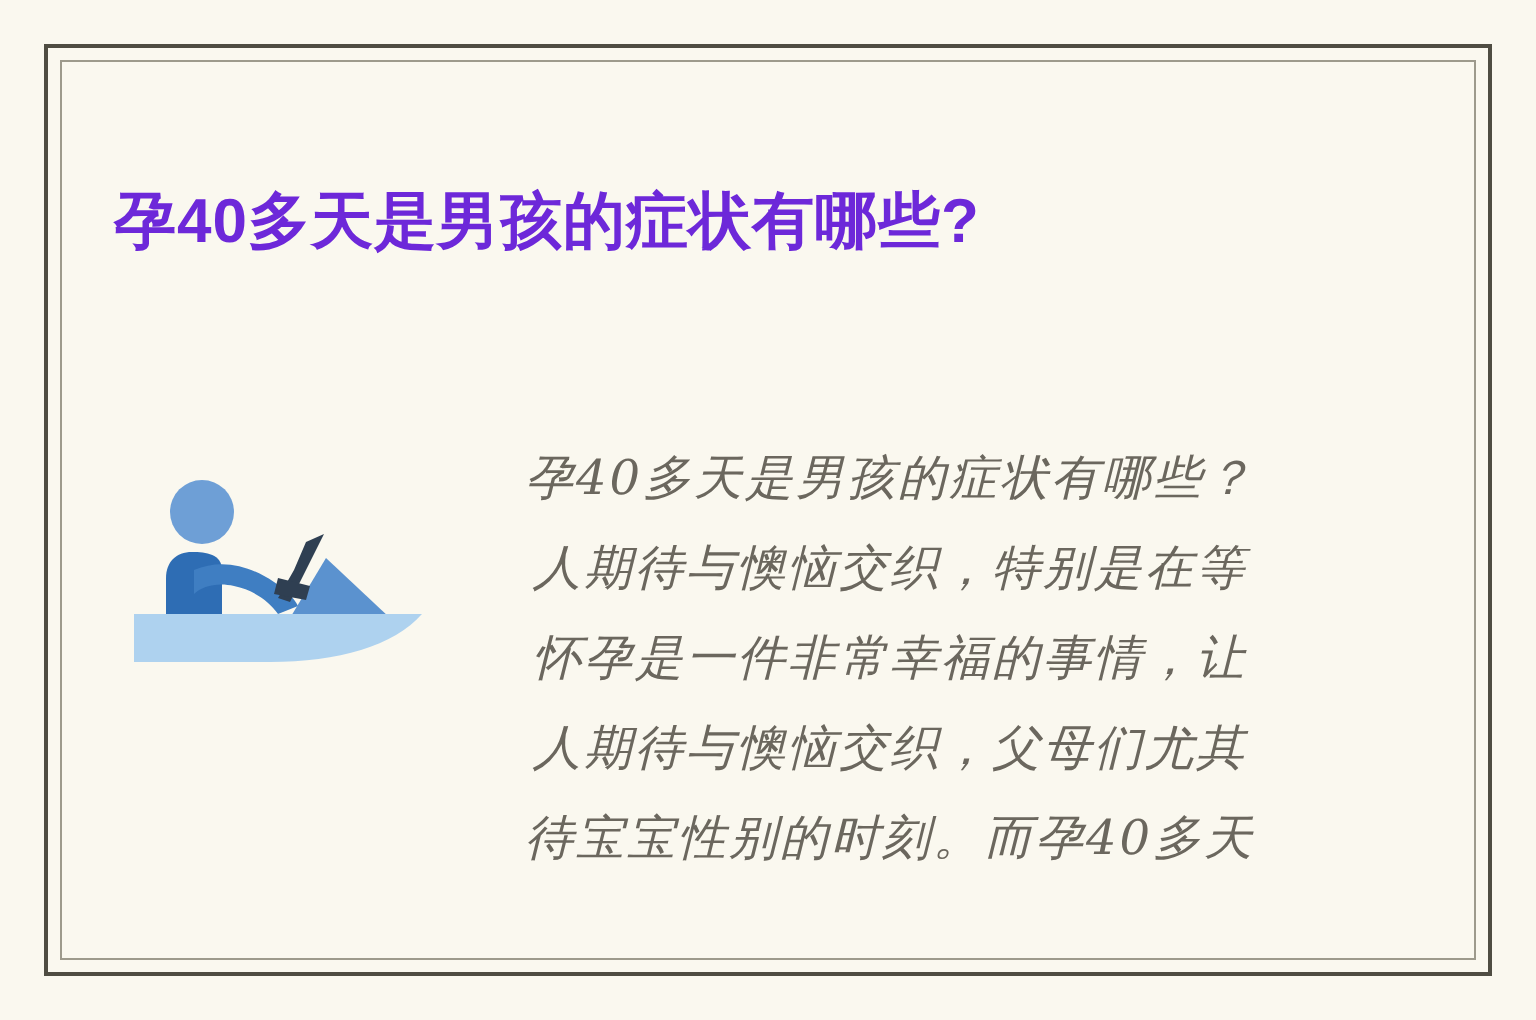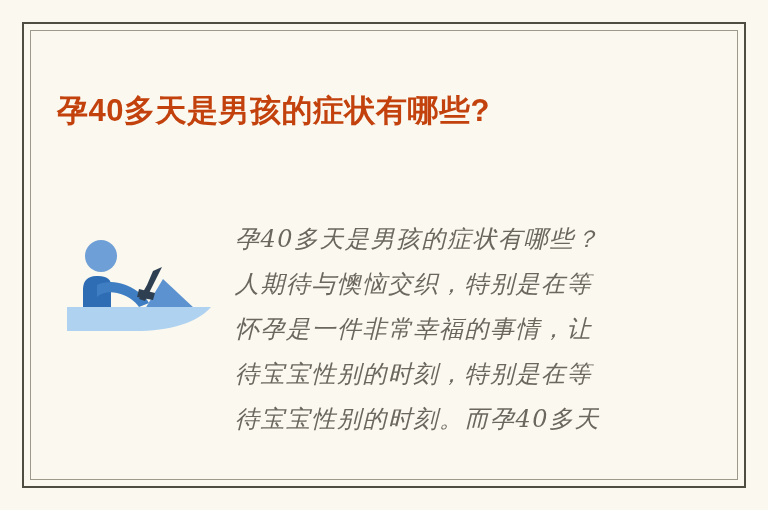--- a/index.html
+++ b/index.html
@@ -45,21 +45,21 @@
   }
 
   
   .title {
     position: absolute;
     left: 57px;
     top: 70px;
     width: 640px;
     font-size: 31px;
     line-height: 40px;
-    color: #c2410c;
+    color: #6d28d9;
     letter-spacing: 0.5px;
     white-space: nowrap;
   }
 
   
   .content {
     position: absolute;
     left: 57px;
     top: 205px;
     width: 620px;
@@ -88,20 +88,21 @@
     width: 420px;
   }
   .body-line {
     font-family: "DejaVu Serif", "Liberation Serif", serif;
     font-style: italic;
     font-size: 24px;
     line-height: 45px;
     color: #6b675e;
     letter-spacing: 1.5px;
     white-space: nowrap;
+    text-align: center;
   }
 </style>
 </head>
 <body>
 
 <div class="page">
 
   <div class="frame-outer"></div>
   <div class="frame-inner"></div>
 
@@ -124,18 +125,18 @@
         <path d="M74 62 L90 66 L88 73 L72 70 Z" fill="#2f3f52"></path>
 
         <path d="M2 80 L146 80 C132 96 104 104 70 104 L2 104 Z" fill="#aed2ef"></path>
       </svg>
     </div>
 
     <div class="body-copy">
       <div class="body-line">孕40多天是男孩的症状有哪些？</div>
       <div class="body-line">人期待与懊恼交织，特别是在等</div>
       <div class="body-line">怀孕是一件非常幸福的事情，让</div>
-      <div class="body-line">待宝宝性别的时刻，特别是在等</div>
+      <div class="body-line">人期待与懊恼交织，父母们尤其</div>
       <div class="body-line">待宝宝性别的时刻。而孕40多天</div>
     </div>
 
   </div>
 </div>
 
 </body></html>

